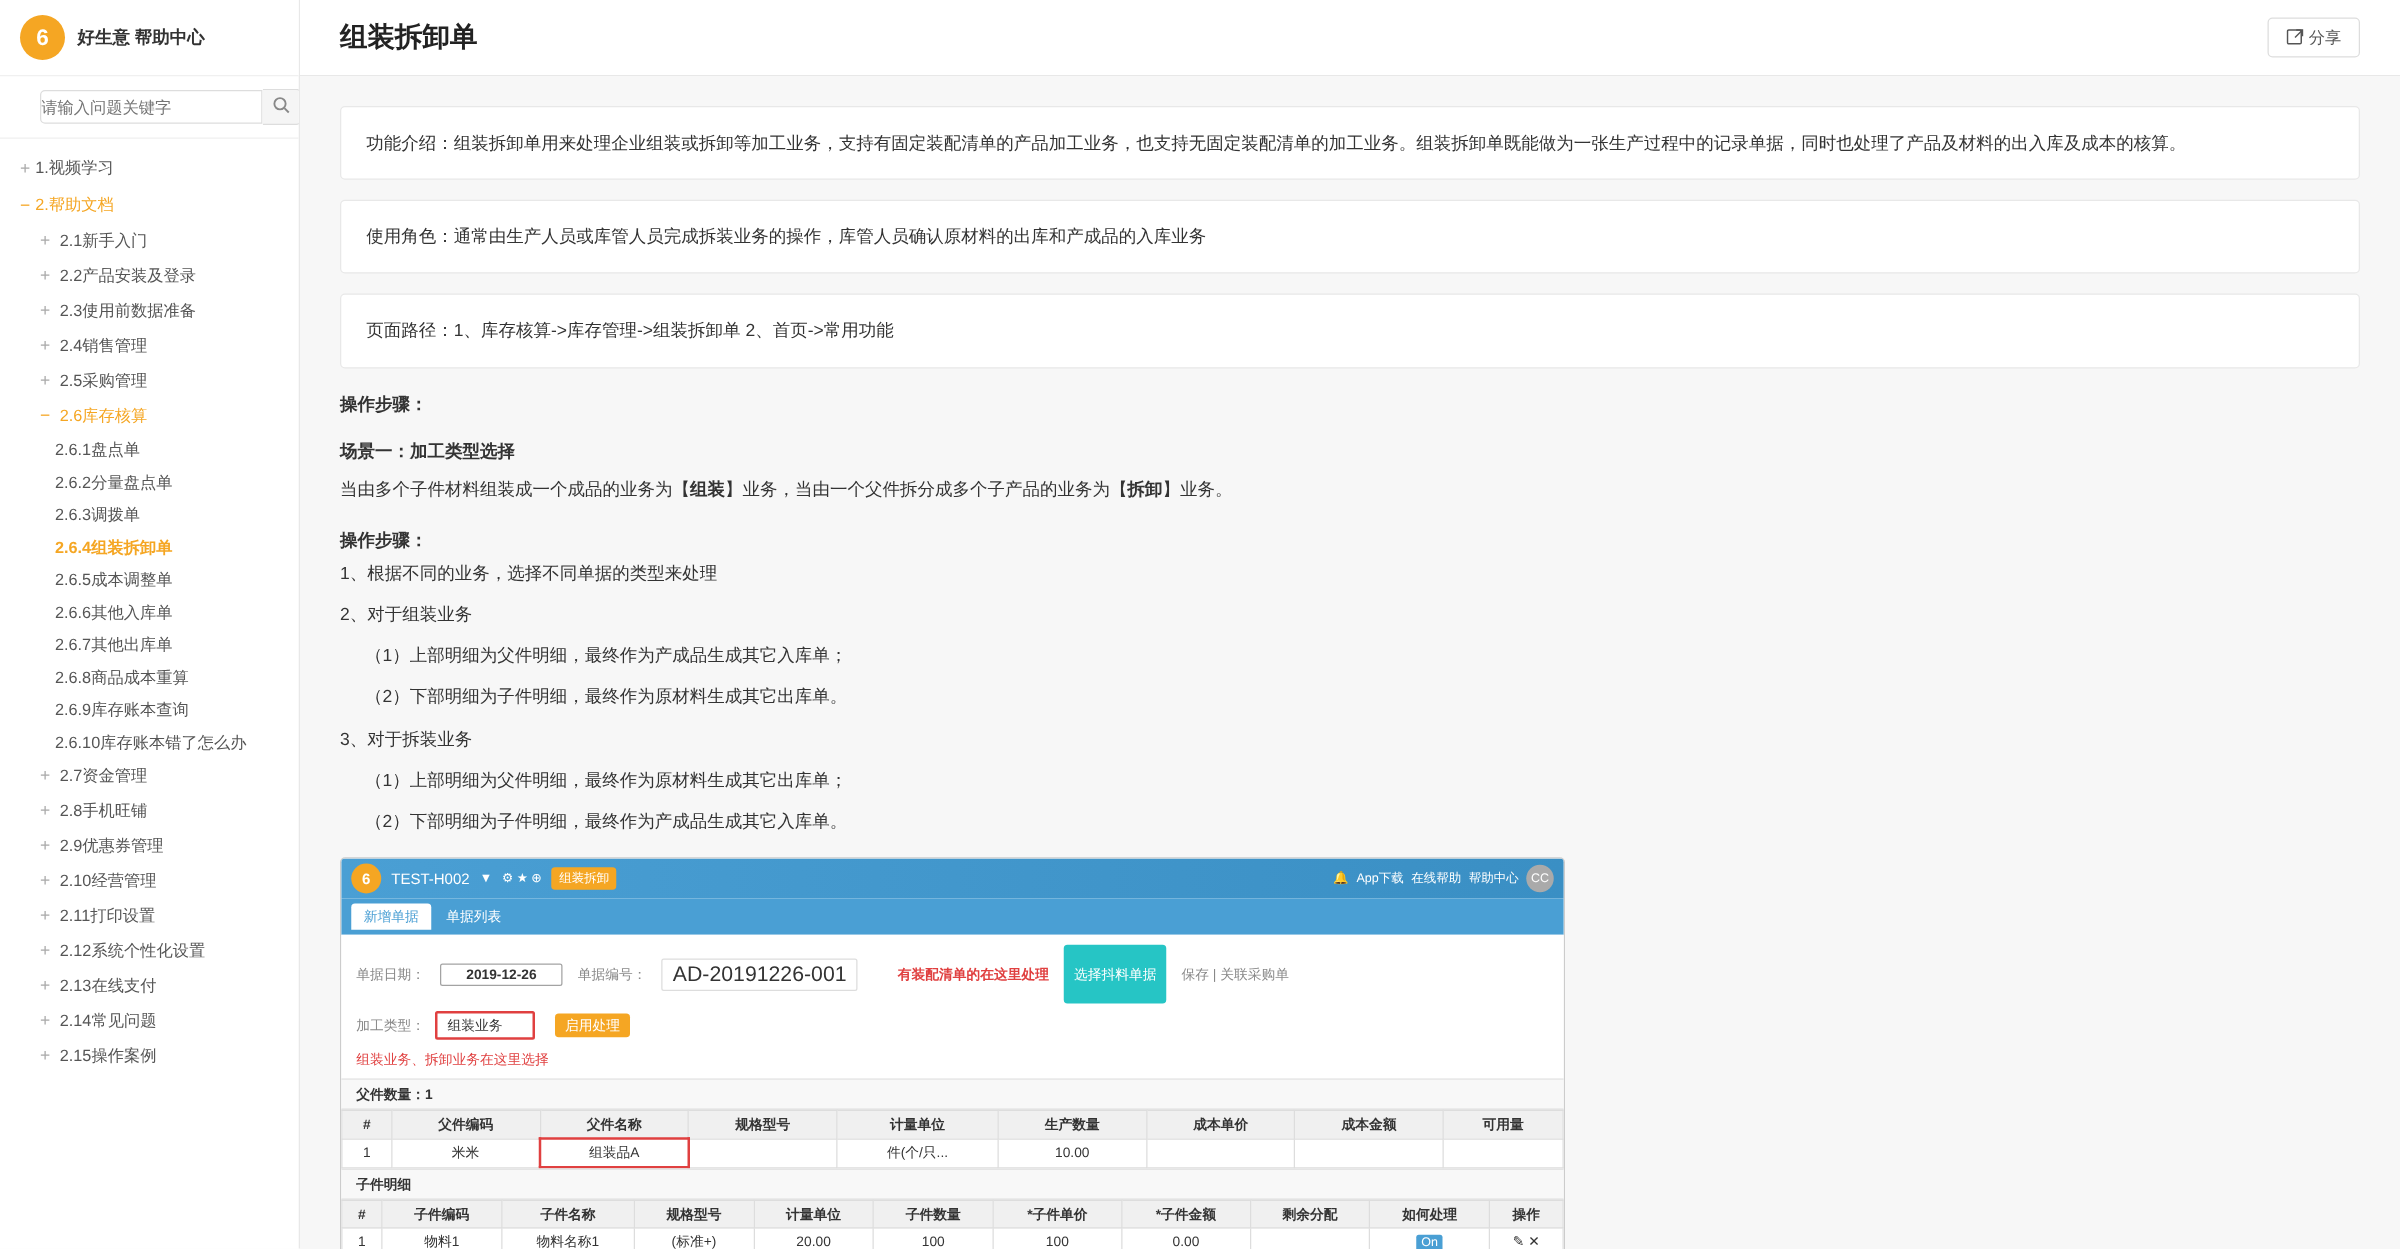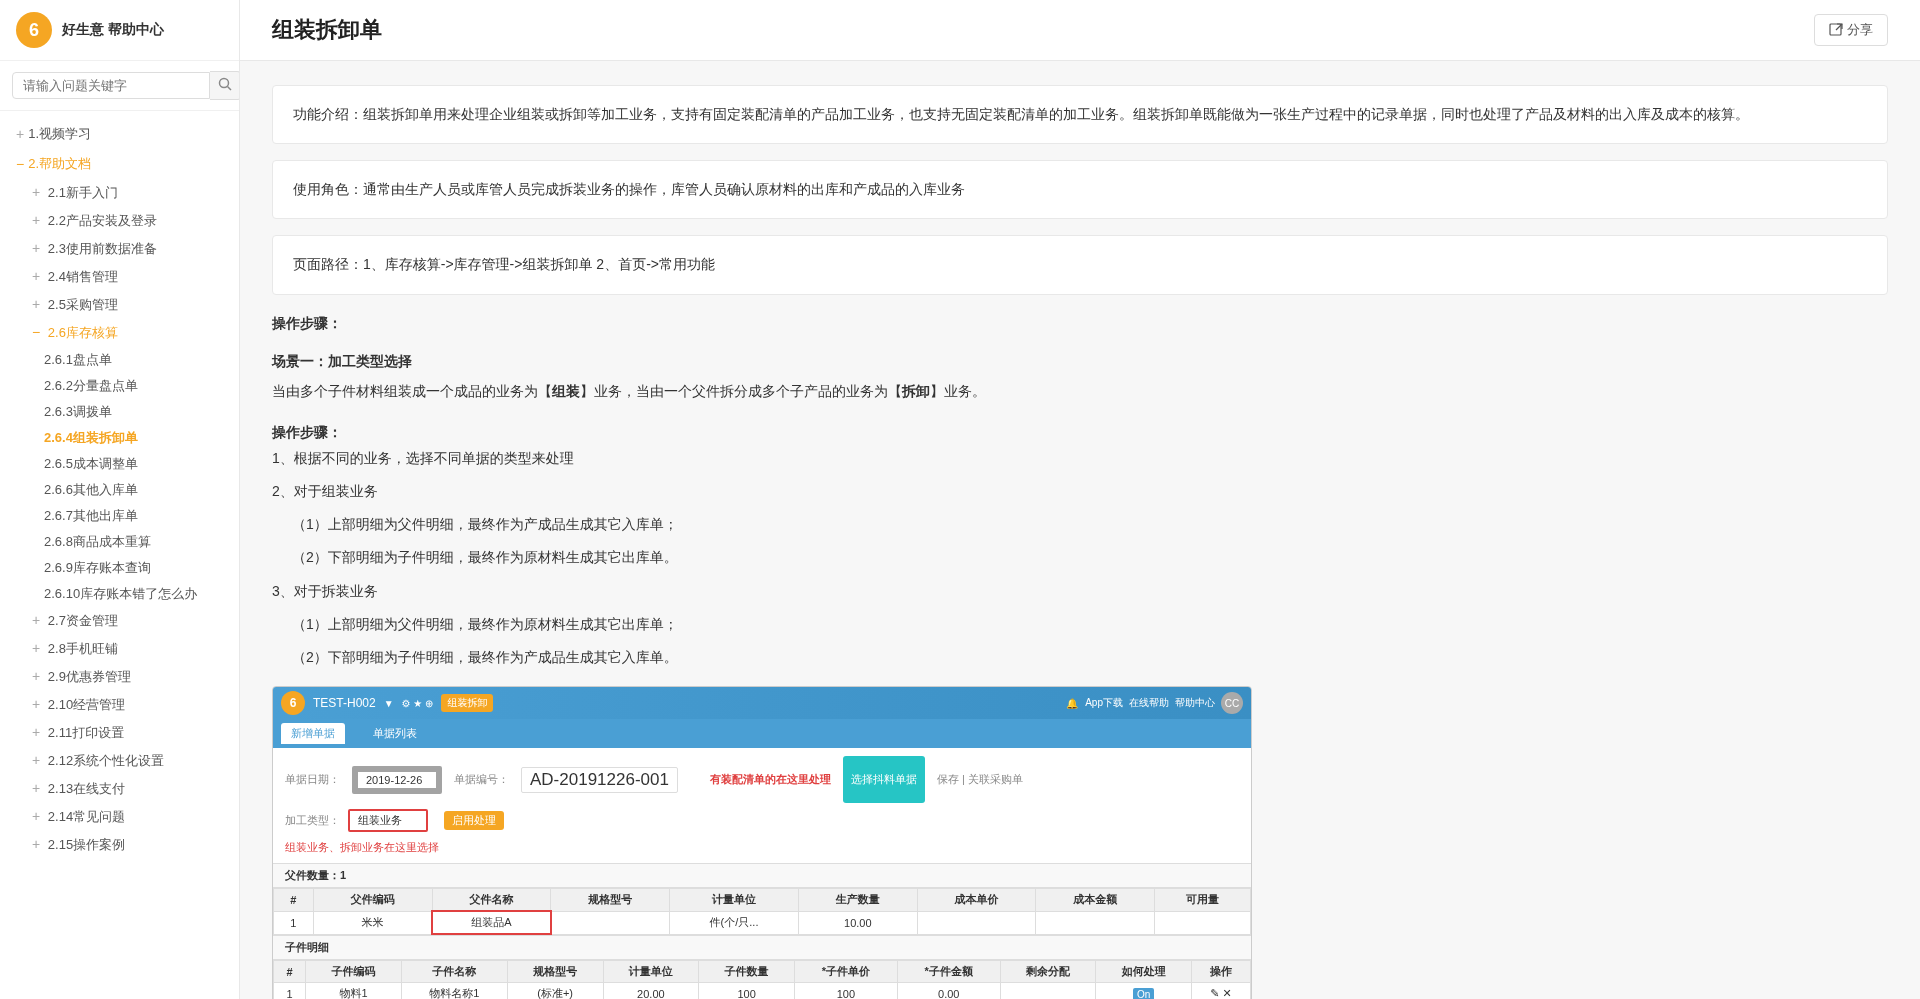--- a/index.html
+++ b/index.html
@@ -32,22 +32,23 @@
       margin-right: 10px;
     }
     .logo-text { font-size: 14px; font-weight: bold; color: #333; }
     .search-bar {
       padding: 10px 12px;
       border-bottom: 1px solid #f0f0f0;
       display: flex; align-items: center;
     }
     .search-bar input {
       flex: 1; border: 1px solid #ddd; border-radius: 4px 0 0 4px;
-      padding: 5px 10px; font-size: 13px; outline: none;
+      padding: 5px 0; font-size: 13px; outline: none;
       color: #999;
+      margin-left: 20px;
     }
     .search-bar button {
       border: 1px solid #ddd; border-left: none;
       background: #f5f5f5; padding: 5px 8px;
       border-radius: 0 4px 4px 0; cursor: pointer;
     }
     .nav-tree { flex: 1; overflow-y: auto; padding: 8px 0; }
     .nav-section {
       padding: 6px 16px;
       cursor: pointer;
@@ -328,29 +329,29 @@
         </div>
         <div style="display:flex;align-items:center;gap:6px;font-size:10px;">
           <span>🔔</span>
             <span>App下载</span>
             <span>在线帮助</span>
             <span>帮助中心</span>
           <span style="width:22px;height:22px;background:#aaa;border-radius:50%;display:inline-flex;align-items:center;justify-content:center;color:#fff;font-size:10px;">CC</span>
         </div>
       </div>
 
-      <div style="background:#4a9fd4;display:flex;align-items:center;padding:4px 8px;gap:20px;">
+      <div style="background:#4a9fd4;display:flex;align-items:center;padding:4px 8px;gap:4px;">
         <span style="background:#fff;color:#4a9fd4;padding:3px 10px;border-radius:3px 3px 0 0;font-size:11px;">新增单据</span>
         <span style="color:#fff;font-size:11px;padding:3px 8px;">单据列表</span>
       </div>
 
       <div style="background:#fff;padding:8px 12px;border-bottom:1px solid #ddd;">
         <div style="display:flex;align-items:center;gap:12px;flex-wrap:wrap;margin-bottom:6px;">
           <span style="font-size:11px;color:#888;">单据日期：</span>
-          <span style="border:6px solid #a3a3a3;padding:2px 8px;font-size:11px;border-radius:2px;min-width:90px;">2019-12-26</span>
+          <span style="border:1px solid #a3a3a3;padding:2px 20px;font-size:11px;border-radius:2px;min-width:90px;font-weight:bold;">2019-12-26</span>
           <span style="font-size:11px;color:#888;">单据编号：</span>
           <span style="border:1px solid #ddd;padding:2px 8px;font-size:17px;border-radius:2px;min-width:120px;">AD-20191226-001</span>
           <span style="color:#e04040;font-size:11px;font-weight:bold;margin-left:20px;">有装配清单的在这里处理</span>
           <span style="background:#26c5c5;color:#fff;padding:16px 8px;border-radius:3px;font-size:11px;">选择抖料单据</span>
           <span style="font-size:11px;color:#888;">保存 | 关联采购单</span>
         </div>
         <div style="display:flex;align-items:center;gap:8px;flex-wrap:wrap;">
           <span style="font-size:11px;color:#888;">加工类型：</span>
           <span style="border:2px solid #e04040;padding:2px 8px;font-size:11px;border-radius:2px;min-width:80px;color:#333;">组装业务</span>
           <span style="background:#f5a623;color:#fff;padding:2px 8px;border-radius:3px;font-size:11px;margin-left:8px;">启用处理</span>

